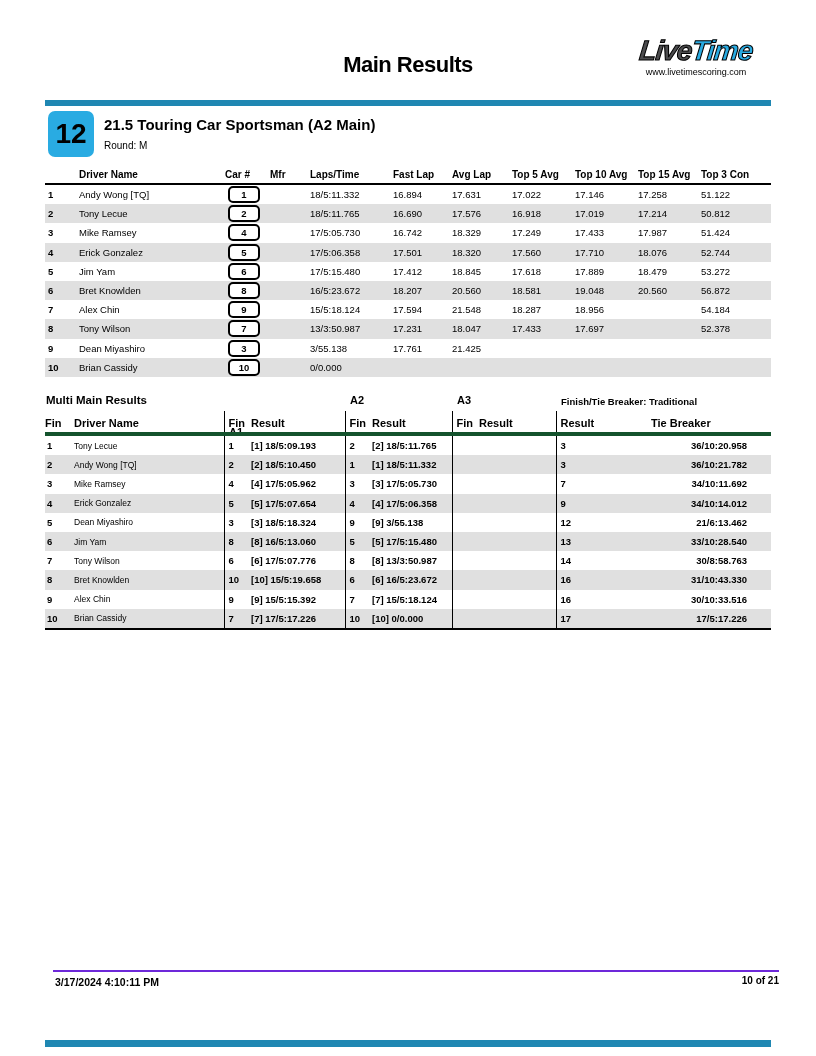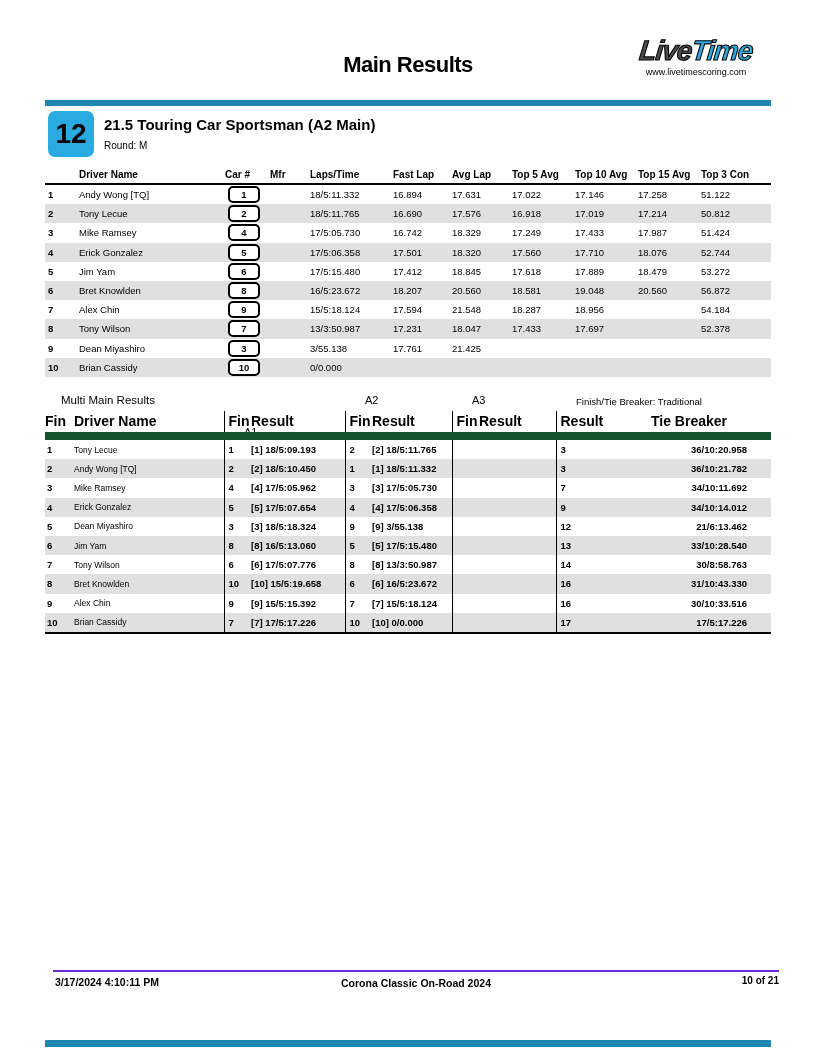--- a/index.html
+++ b/index.html
@@ -44,31 +44,31 @@
   tr.alt{background:#e0e0e0;}
   .cell-pos{font-weight:bold;padding-left:3px !important;}
   th.h-pos{padding-left:3px !important;}
   .pad2{padding-left:2px !important;}
   .badge{
     display:inline-block;min-width:22px;padding:0 3px;height:13px;line-height:13px;
     border:2px solid #000;border-radius:5px;background:#fff;font-weight:bold;
     font-size:9.5px;text-align:center;box-sizing:content-box;margin-left:3px;
   }
   
-  .multi-head{position:absolute;left:61px;top:394px;width:726px;display:flex;font-weight:normal;}
+  .multi-head{position:absolute;left:46px;top:394px;width:726px;display:flex;font-weight:bold;}
   .mh-title{width:179px;font-size:11.5px;}
   .mh-a{font-size:11px;}
   .mh-a1{width:121px;padding-left:4px;box-sizing:border-box;margin-top:32px;}
   .mh-a2{width:107px;padding-left:4px;box-sizing:border-box;}
   .mh-a3{width:104px;padding-left:4px;box-sizing:border-box;}
   .mh-tie{width:215px;font-size:9.5px;padding-left:4px;box-sizing:border-box;padding-top:2px;}
   .t2{position:absolute;left:45px;top:411px;width:726px;border-bottom:2px solid #000;}
   .t2 th{
-    font-size:14px;font-weight:bold;text-align:left;vertical-align:bottom;
-    border-bottom:8px solid #14532d;height:18px;padding:0 0 3px 0;
+    font-size:11px;font-weight:bold;text-align:left;vertical-align:bottom;
+    border-bottom:4px solid #14532d;height:18px;padding:0 0 3px 0;
   }
   .t2 td{font-size:9.5px;height:19.2px;padding:0;vertical-align:middle;}
   .vdiv{border-right:1px solid #000;}
   .b{font-weight:bold;}
   .cell-mdriver{font-size:8.5px !important;padding-left:4px !important;}
   .pad4{padding-left:4px !important;}
   .tie-cell{text-align:right;padding-right:24px !important;}
   th.tie-h{text-align:left;padding-right:22px !important;}
   
   .footer{
@@ -415,18 +415,17 @@
         <td class="b vdiv"></td>
         <td class="b pad4">17</td>
         <td class="b tie-cell">17/5:17.226</td>
       </tr>
     </tbody>
 </table>
 
 <div class="footer">
   <div class="footer-left">3/17/2024 4:10:11 PM</div>
   <div class="footer-center">
-    <div class="footer-event">Corona Classic On-Road 2024</div>
   </div>
   <div class="footer-right">10 of 21</div>
 </div>
 
 <div class="bar bar-bottom"></div>
 
 </body></html>

